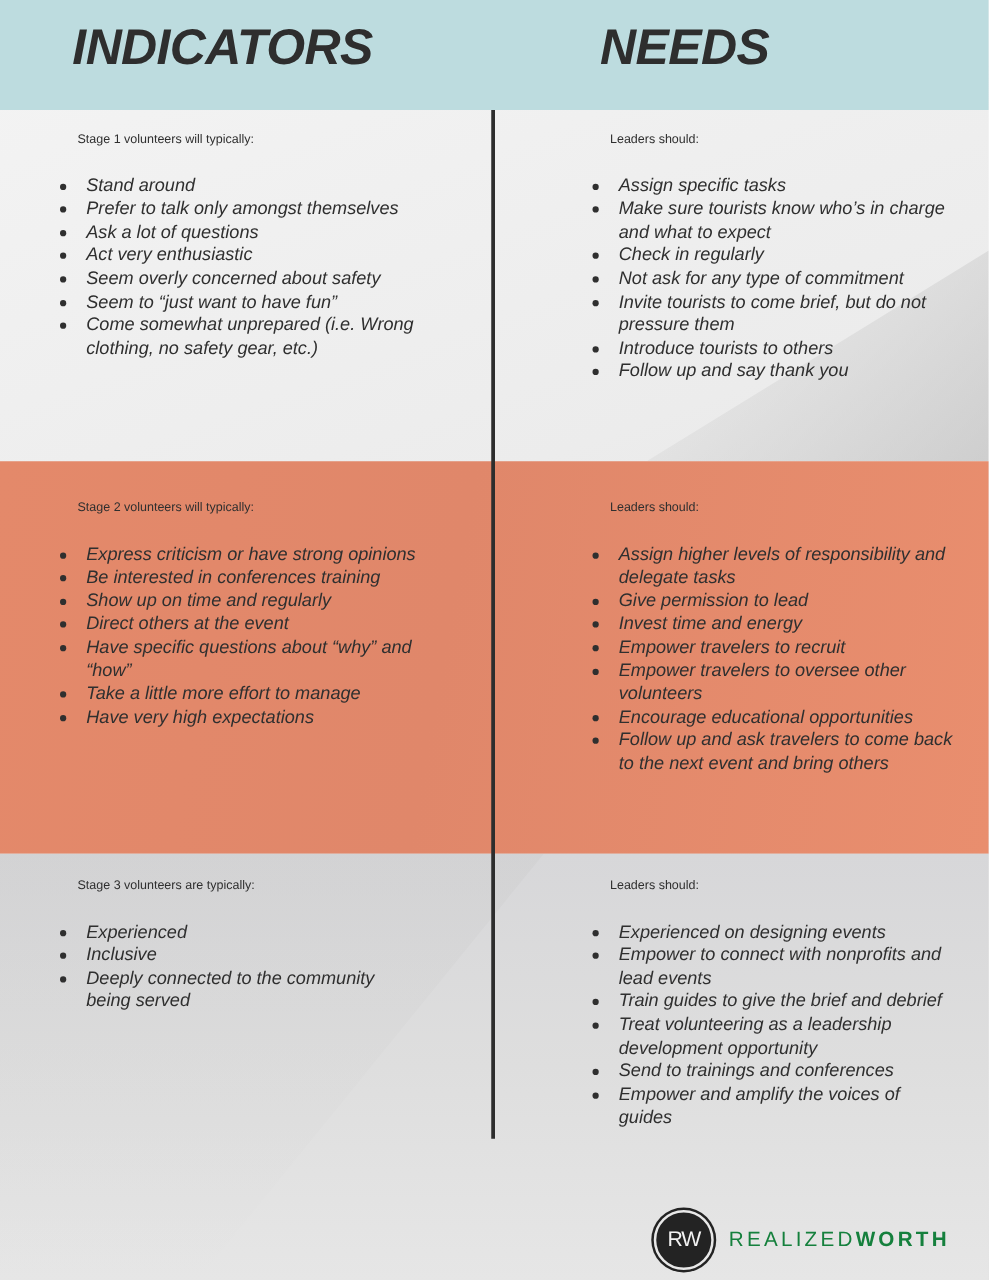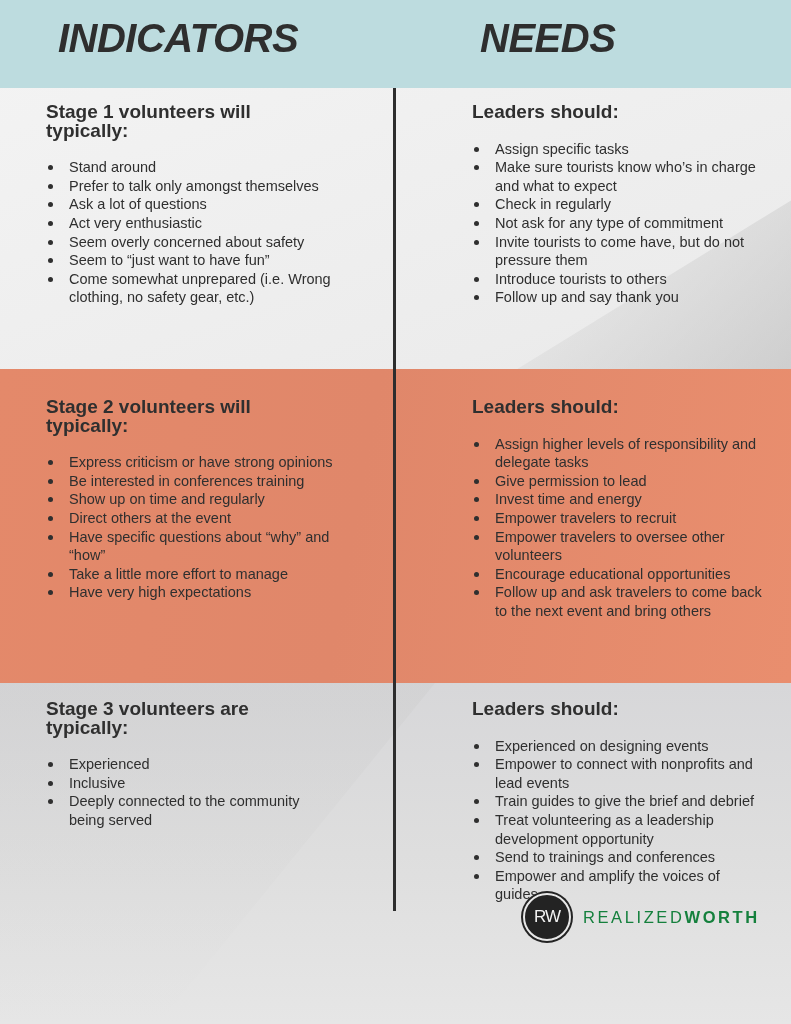--- a/index.html
+++ b/index.html
@@ -38,35 +38,35 @@
     .band-grey {
       position: absolute; left: 0; top: 683px; width: 791px; height: 341px;
       background: linear-gradient(180deg, #d7d7d9 0%, #dedede 50%, #e6e6e6 100%);
     }
     .divider {
       position: absolute; left: 393px; top: 88px; width: 3px; height: 823px;
       background: #2d2d2d;
     }
 
     .section { position: absolute; font-size: 14.5px; line-height: 18.6px; }
-    .section .heading { margin: 0 0 18px 0; font-weight: bold; font-size: 19px; }
-    .section ul { list-style: none; margin: 0; padding: 0; }
+    .section .heading { margin: 0 0 18px 16px; font-weight: normal; font-size: 10px; }
+    .section ul { list-style: none; margin: 0; padding: 0; font-style: italic; }
     .section li { position: relative; padding-left: 23px; }
     .section li::before {
       content: ""; position: absolute; left: 2px; top: 7px;
       width: 5px; height: 5px; border-radius: 50%; background: #2f2f2f;
     }
     .col-left { left: 46px; width: 290px; }
     .col-right { left: 472px; width: 290px; }
     .s1 { top: 103px; }
     .s2 { top: 398px; }
     .s3 { top: 700px; }
 
     .logo {
-      position: absolute; left: 523px; top: 891px; height: 52px;
+      position: absolute; left: 523px; top: 966px; height: 52px;
       display: flex; align-items: center; text-align: center;
     }
     .logo-mark {
       width: 44px; height: 44px; border-radius: 50%;
       background: #232323; border: 2px solid #e8e8e8;
       box-shadow: 0 0 0 2px #232323;
       display: flex; align-items: center; justify-content: center;
       color: #f2f2f2; font-size: 17px; letter-spacing: -1px;
     }
     .logo-text {
@@ -102,21 +102,21 @@
     <li>Come somewhat unprepared (i.e. Wrong clothing, no safety gear, etc.)</li>
   </ul>
 </div>
 <div class="section col-right s1">
   <div class="heading">Leaders should:</div>
   <ul>
     <li>Assign specific tasks</li>
     <li>Make sure tourists know who’s in charge and what to expect</li>
     <li>Check in regularly</li>
     <li>Not ask for any type of commitment</li>
-    <li>Invite tourists to come have, but do not pressure them</li>
+    <li>Invite tourists to come brief, but do not pressure them</li>
     <li>Introduce tourists to others</li>
     <li>Follow up and say thank you</li>
   </ul>
 </div>
 
 <div class="section col-left s2">
   <div class="heading">Stage 2 volunteers will typically:</div>
   <ul>
     <li>Express criticism or have strong opinions</li>
     <li>Be interested in conferences training</li>

